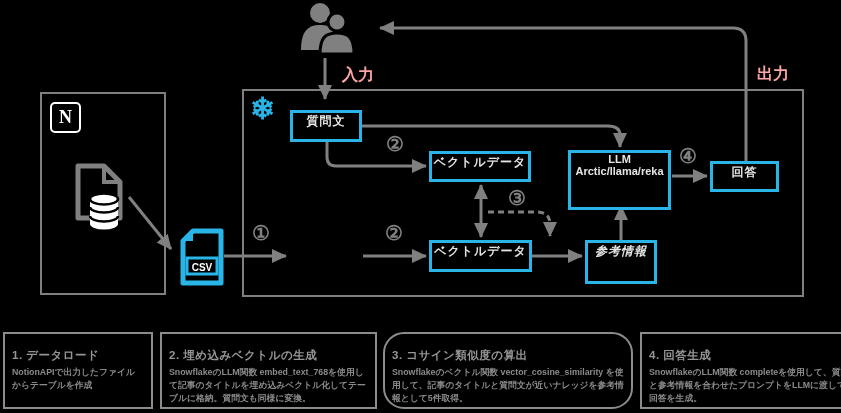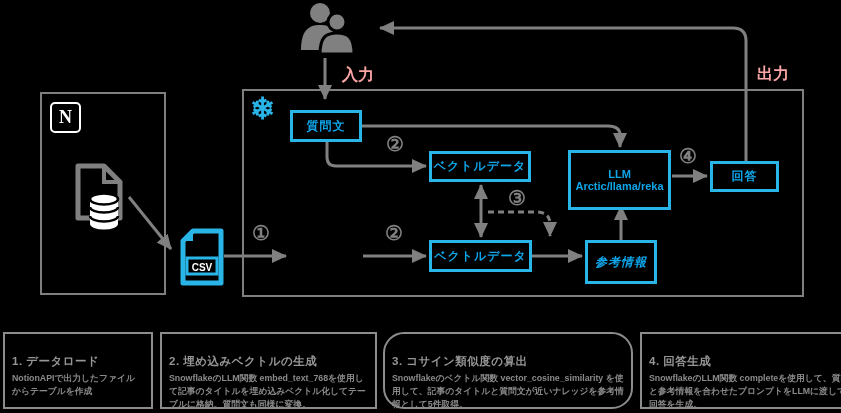--- a/index.html
+++ b/index.html
@@ -1,34 +1,34 @@
 <!DOCTYPE html>
 <html><head>
 <meta charset="utf-8">
 <style>
   html,body{margin:0;padding:0;background:#000;}
   .page{position:relative;width:841px;height:413px;background:#000;overflow:hidden;
         font-family:"Liberation Sans",sans-serif;}
   .abs{position:absolute;}
   .panel{position:absolute;border:2px solid #7f7f7f;background:transparent;}
-  .node{position:absolute;border:3px solid #29B5E8;background:#000;color:#0ea5e9;
-        display:flex;align-items:center;justify-content:center;flex-direction:column;
+  .node{position:absolute;border:3px solid #29B5E8;background:#000;color:#e5e5e5;
+        display:flex;align-items:center;justify-content:flex-start;flex-direction:column;
         font-weight:bold;font-size:12px;letter-spacing:1px;box-sizing:border-box;}
   .node .sub{font-size:11px;letter-spacing:0;}
   .flow-label{position:absolute;color:#fca5a5;font-weight:bold;font-size:16px;}
   .badge{position:absolute;color:#808080;font-weight:bold;font-size:20px;line-height:1;}
   .snowflake{position:absolute;color:#29B5E8;font-size:30px;line-height:1;font-weight:bold;}
   .notion{position:absolute;width:27px;height:27px;border:2.5px solid #fff;border-radius:5px;
           background:#000;color:#fff;display:flex;align-items:center;justify-content:center;
           font-family:"Liberation Serif",serif;font-weight:bold;font-size:18px;}
   .connectors{position:absolute;left:0;top:0;z-index:2;}
   .panel{z-index:1;}
   .node,.badge,.snowflake,.notion,.icon,.flow-label{z-index:3;}
   .steps-box{position:absolute;border:2px solid #8c8c8c;background:#000;box-sizing:border-box;
-             padding:20px 7px;height:77px;top:332px;}
+             padding:14px 7px;height:77px;top:332px;}
   .steps-box h4{margin:0 0 3px 0;font-size:11.5px;color:#969696;letter-spacing:.5px;}
   .steps-box p{margin:0;font-size:8.8px;font-weight:bold;color:#8a8a8a;line-height:1.5;}
 </style>
 </head>
 <body>
 
 <div class="page">
 
   <svg class="connectors" width="841" height="330">
     <defs>

